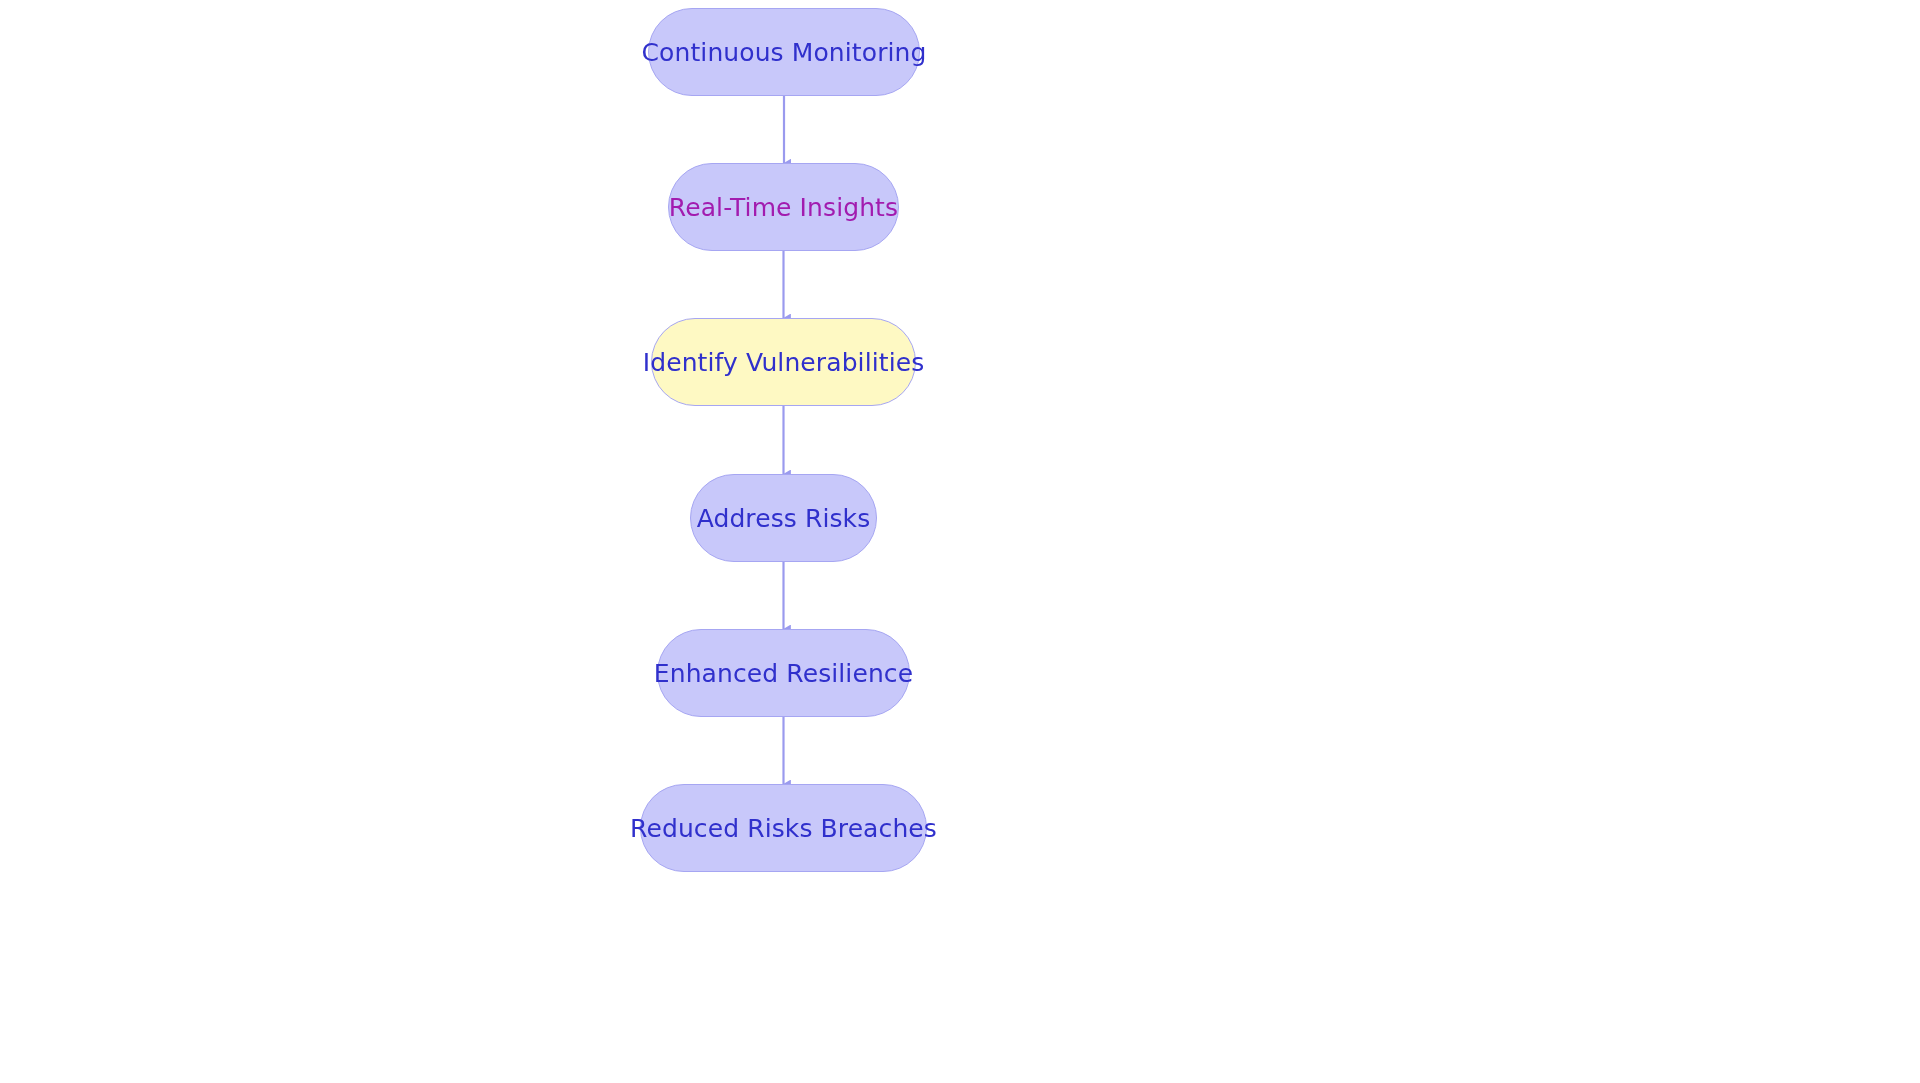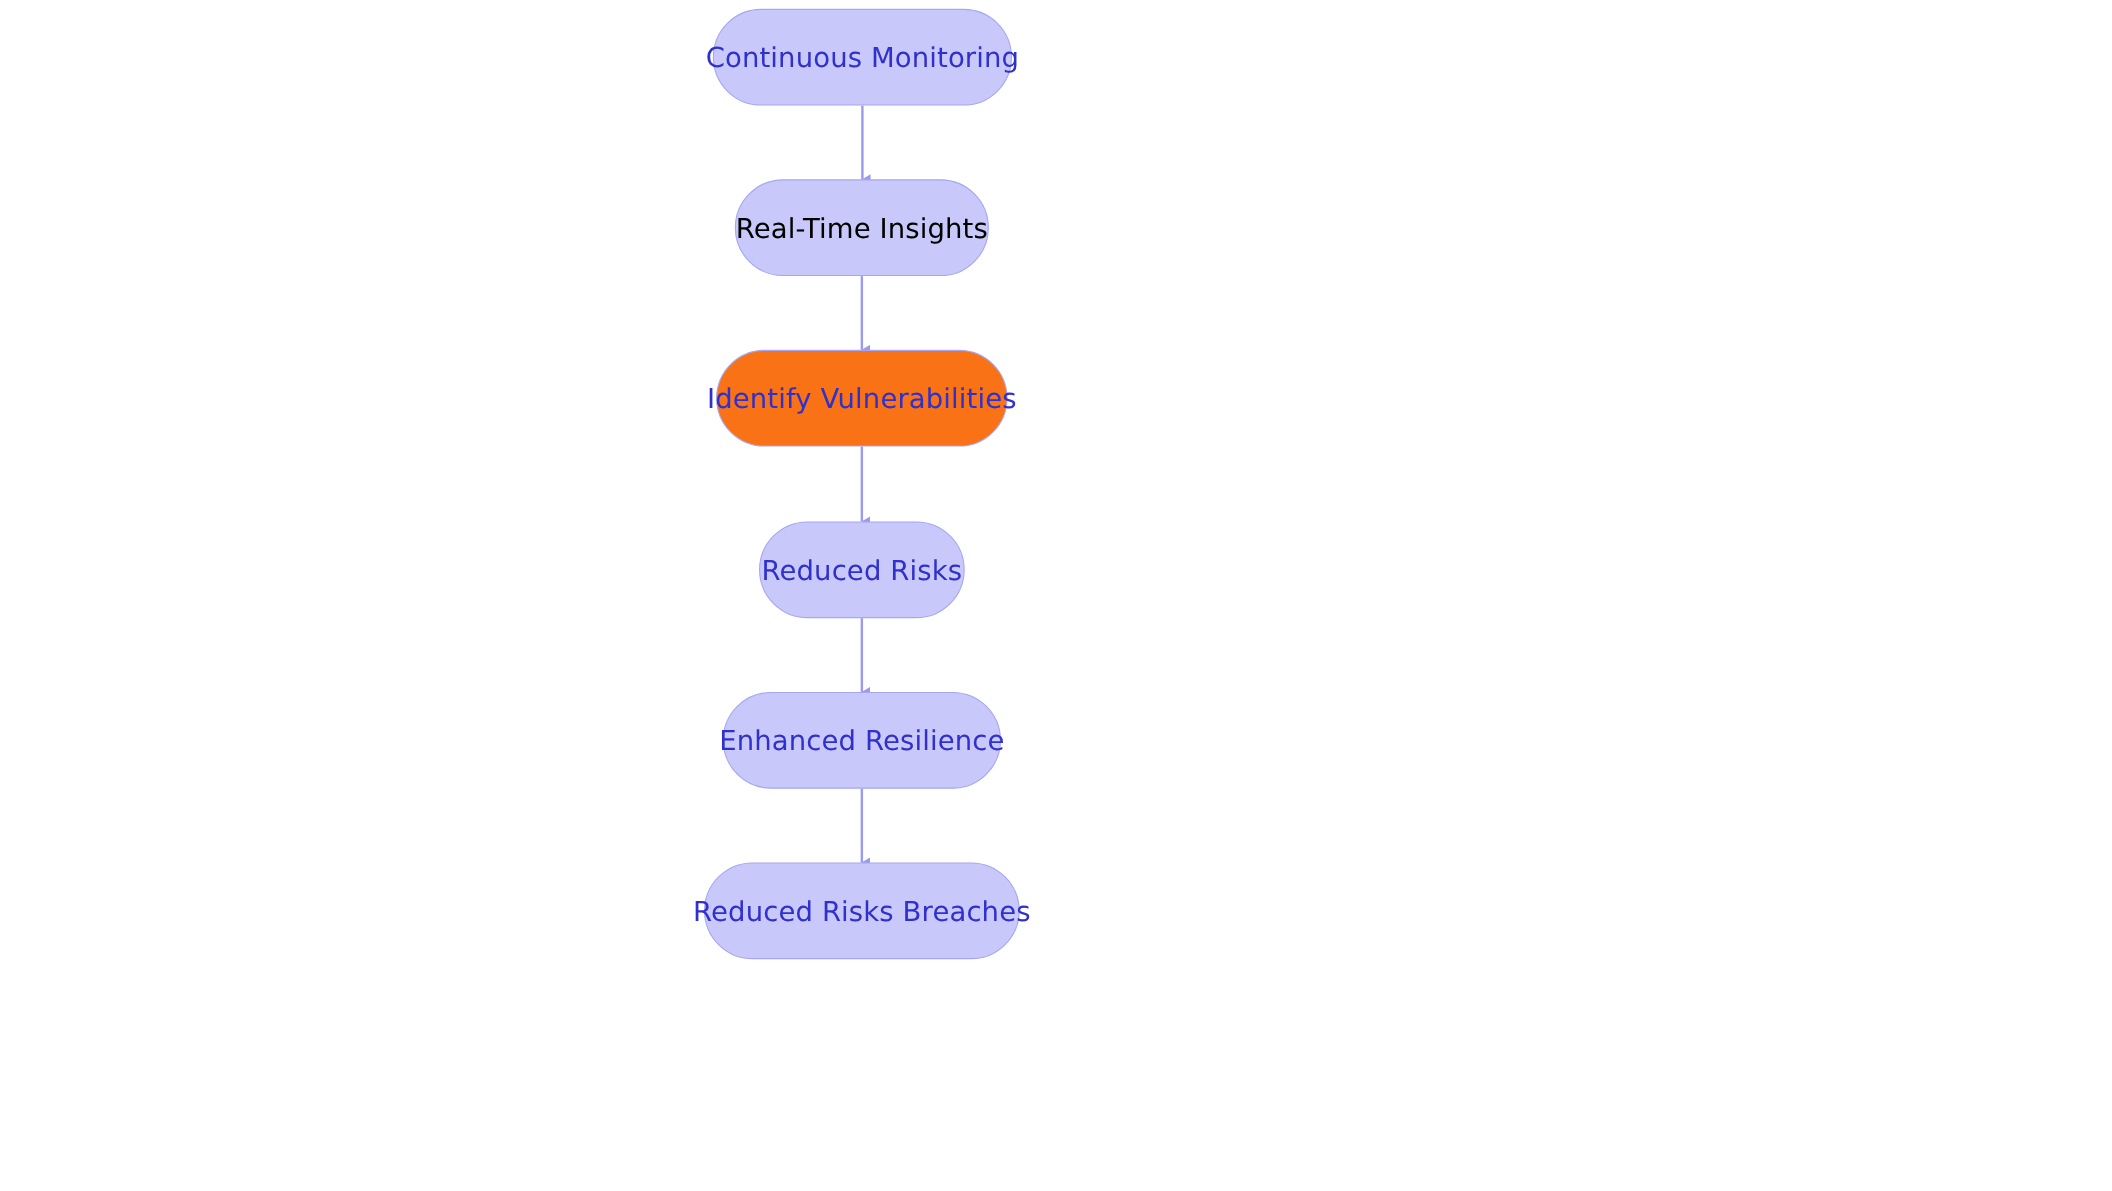--- a/index.html
+++ b/index.html
@@ -74,27 +74,27 @@
         <line x1="783.5" y1="562" x2="783.5" y2="629" stroke="#9a9aee" stroke-width="2.2" marker-end="url(#arrowhead)"></line>
         <line x1="783.5" y1="717" x2="783.5" y2="784" stroke="#9a9aee" stroke-width="2.2" marker-end="url(#arrowhead)"></line>
       </g>
   </svg>
 
   <div id="node-layer">
       <div class="flow-node" style="left: 648px; top: 8px; width: 272px; height: 88px; background: rgb(200, 200, 250); border-color: rgb(166, 166, 242);">
         <span class="node-label" style="color: rgb(48, 48, 204);">Continuous Monitoring</span>
       </div>
       <div class="flow-node" style="left: 668px; top: 163px; width: 231px; height: 88px; background: rgb(200, 200, 250); border-color: rgb(166, 166, 242);">
-        <span class="node-label" style="color: #000000;">Real-Time Insights</span>
+        <span class="node-label" style="color: #a21caf;">Real-Time Insights</span>
       </div>
-      <div class="flow-node" style="left: 651px; top: 318px; width: 265px; height: 88px; background: #f97316; border-color: rgb(166, 166, 242);">
+      <div class="flow-node" style="left: 651px; top: 318px; width: 265px; height: 88px; background: #fef9c3; border-color: rgb(166, 166, 242);">
         <span class="node-label" style="color: rgb(48, 48, 204);">Identify Vulnerabilities</span>
       </div>
       <div class="flow-node" style="left: 690px; top: 474px; width: 187px; height: 88px; background: rgb(200, 200, 250); border-color: rgb(166, 166, 242);">
-        <span class="node-label" style="color: rgb(48, 48, 204);">Reduced Risks</span>
+        <span class="node-label" style="color: rgb(48, 48, 204);">Address Risks</span>
       </div>
       <div class="flow-node" style="left: 657px; top: 629px; width: 253px; height: 88px; background: rgb(200, 200, 250); border-color: rgb(166, 166, 242);">
         <span class="node-label" style="color: rgb(48, 48, 204);">Enhanced Resilience</span>
       </div>
       <div class="flow-node" style="left: 640px; top: 784px; width: 287px; height: 88px; background: rgb(200, 200, 250); border-color: rgb(166, 166, 242);">
         <span class="node-label" style="color: rgb(48, 48, 204);">Reduced Risks Breaches</span>
       </div>
     </div>
 
 </div>

